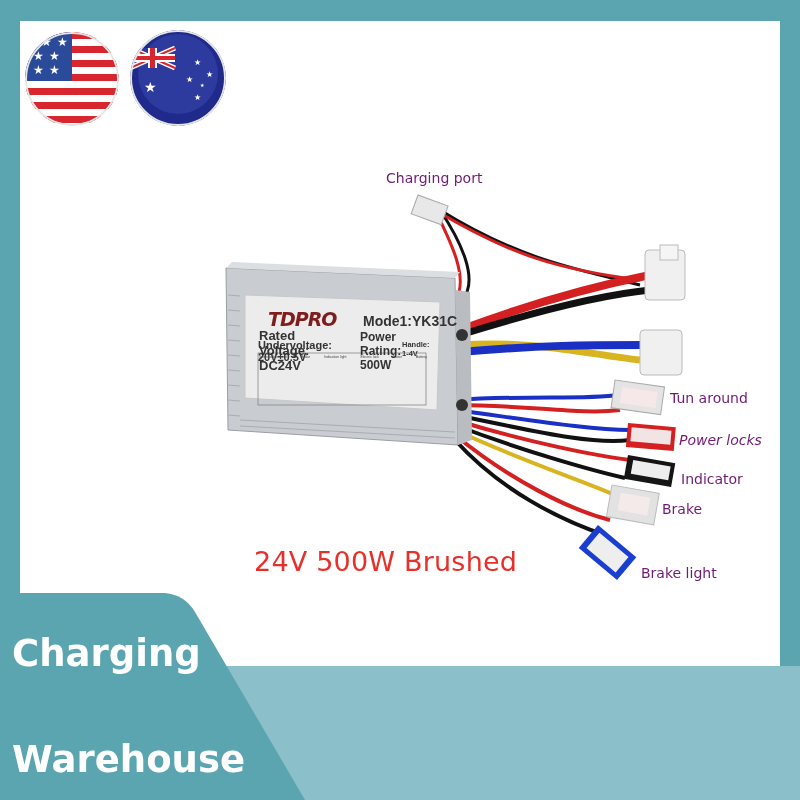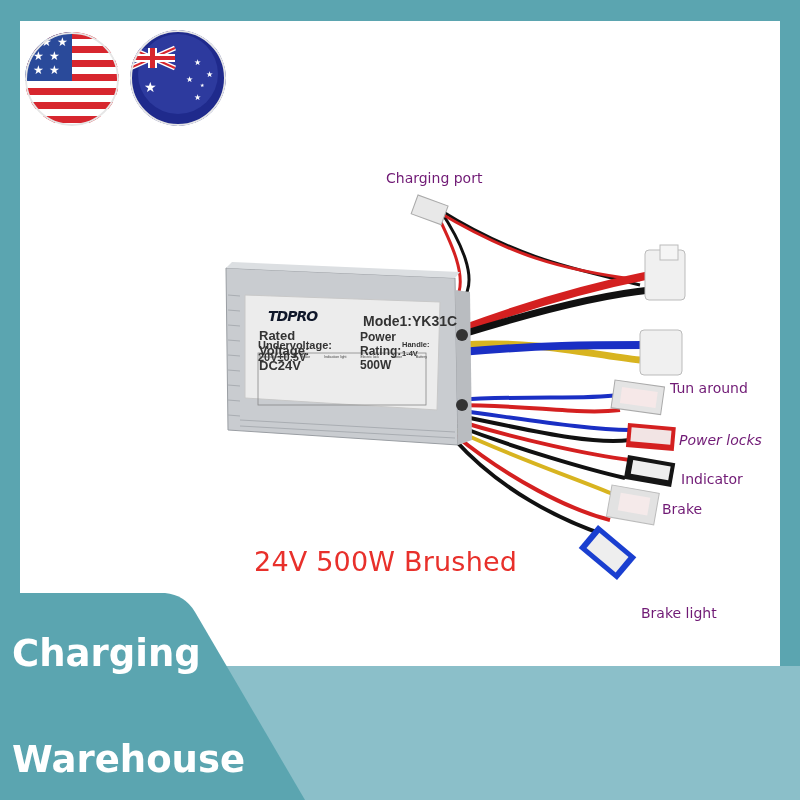--- a/index.html
+++ b/index.html
@@ -145,39 +145,39 @@
 
   <path d="M455,290 L470,292 L472,440 L458,445 Z" fill="#b9bcc0"></path>
   <circle cx="462" cy="335" r="6" fill="#333"></circle>
   <circle cx="462" cy="405" r="6" fill="#333"></circle>
 
   <path d="M245,295 L440,302 L437,410 L245,398 Z" fill="#ececec" stroke="#c8c8c8"></path>
   <rect x="258" y="353" width="168" height="52" fill="none" stroke="#888" stroke-width="0.8"></rect>
 </svg>
 
 <div style="position:absolute;left:0;top:0;">
-  <span style="position:absolute;left:268px;top:308px;font-family:'DejaVu Sans',sans-serif;font-size:14px;font-weight:bold;font-style:italic;color:#0f172a;letter-spacing:-1px;">TDPRO</span>
+  <span style="position:absolute;left:268px;top:308px;font-family:'DejaVu Sans',sans-serif;font-size:19px;font-weight:bold;font-style:italic;color:#7f1d1d;letter-spacing:-1px;">TDPRO</span>
   <span style="position:absolute;left:363px;top:313px;font-family:'Liberation Sans',sans-serif;font-size:14px;font-weight:bold;color:#333;">Mode1:YK31C</span>
   <span style="position:absolute;left:259px;top:328px;font-family:'Liberation Sans',sans-serif;font-size:13px;font-weight:bold;color:#333;">Rated Voltage: DC24V</span>
   <span style="position:absolute;left:360px;top:330px;font-family:'Liberation Sans',sans-serif;font-size:12px;font-weight:bold;color:#333;">Power Rating: 500W</span>
   <span style="position:absolute;left:258px;top:339px;font-family:'Liberation Sans',sans-serif;font-size:11px;font-weight:bold;color:#333;">Undervoltage:  20V±0.5V</span>
   <span style="position:absolute;left:355px;top:340px;font-family:'Liberation Sans',sans-serif;font-size:7.5px;font-weight:bold;color:#333;margin-left:47px;">Handle:  1-4V</span>
   <div style="position:absolute;left:259px;top:355px;width:168px;display:flex;justify-content:space-between;font-family:'Liberation Sans',sans-serif;font-size:3.5px;color:#444;">
     <span>Speed adjustment</span>
     <span>Brake</span>
     <span>Indication light</span>
     <span>Electric lock</span>
     <span>Motor</span>
     <span>Battery</span>
   </div>
 </div>
 
 <span class="callout" style="left:386px;top:170px;">Charging port</span>
-<span class="callout" style="left:670px;top:380px;">Tun around</span>
+<span class="callout" style="left:670px;top:390px;">Tun around</span>
 <span class="callout" style="left:679px;top:432px;font-style:italic;">Power locks</span>
 <span class="callout" style="left:681px;top:471px;">Indicator</span>
 <span class="callout" style="left:662px;top:501px;">Brake</span>
-<span class="callout" style="left:641px;top:565px;margin-top:40px;">Brake light</span>
+<span class="callout" style="left:641px;top:565px;">Brake light</span>
 
 <span class="headline">24V 500W Brushed</span>
 
 <span class="banner-text" style="left:12px;top:632px;">Charging</span>
 <span class="banner-text" style="left:12px;top:738px;">Warehouse</span>
 
 </body></html>

